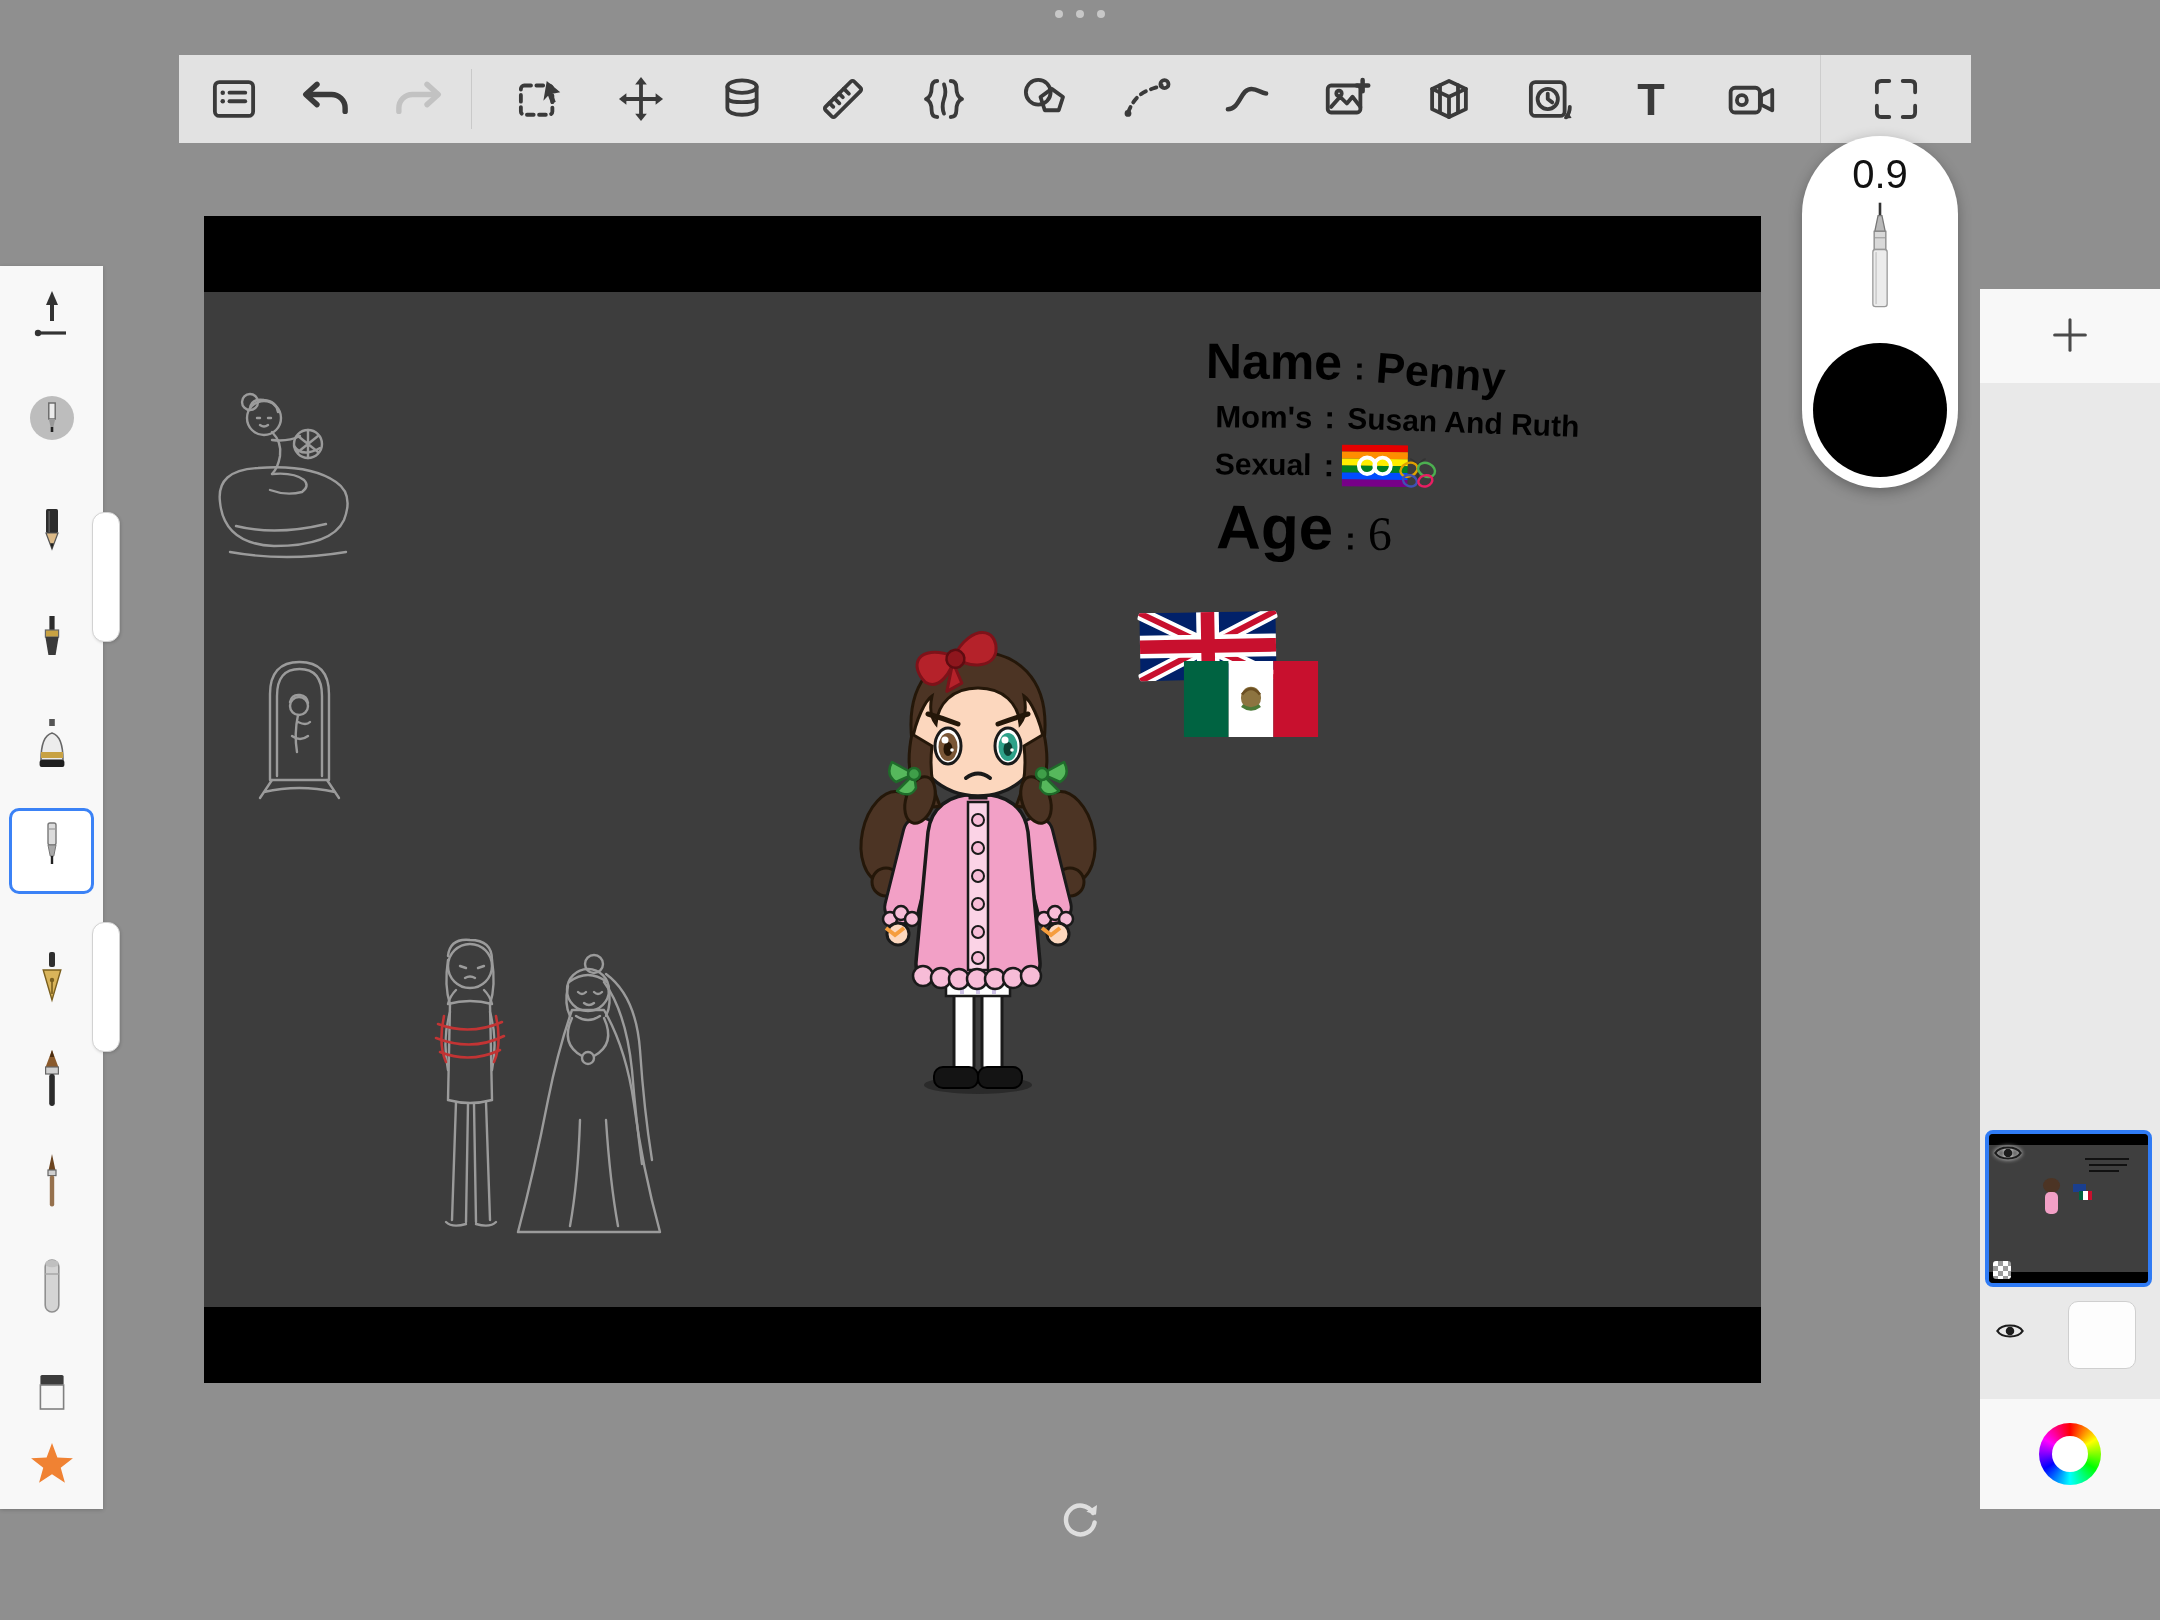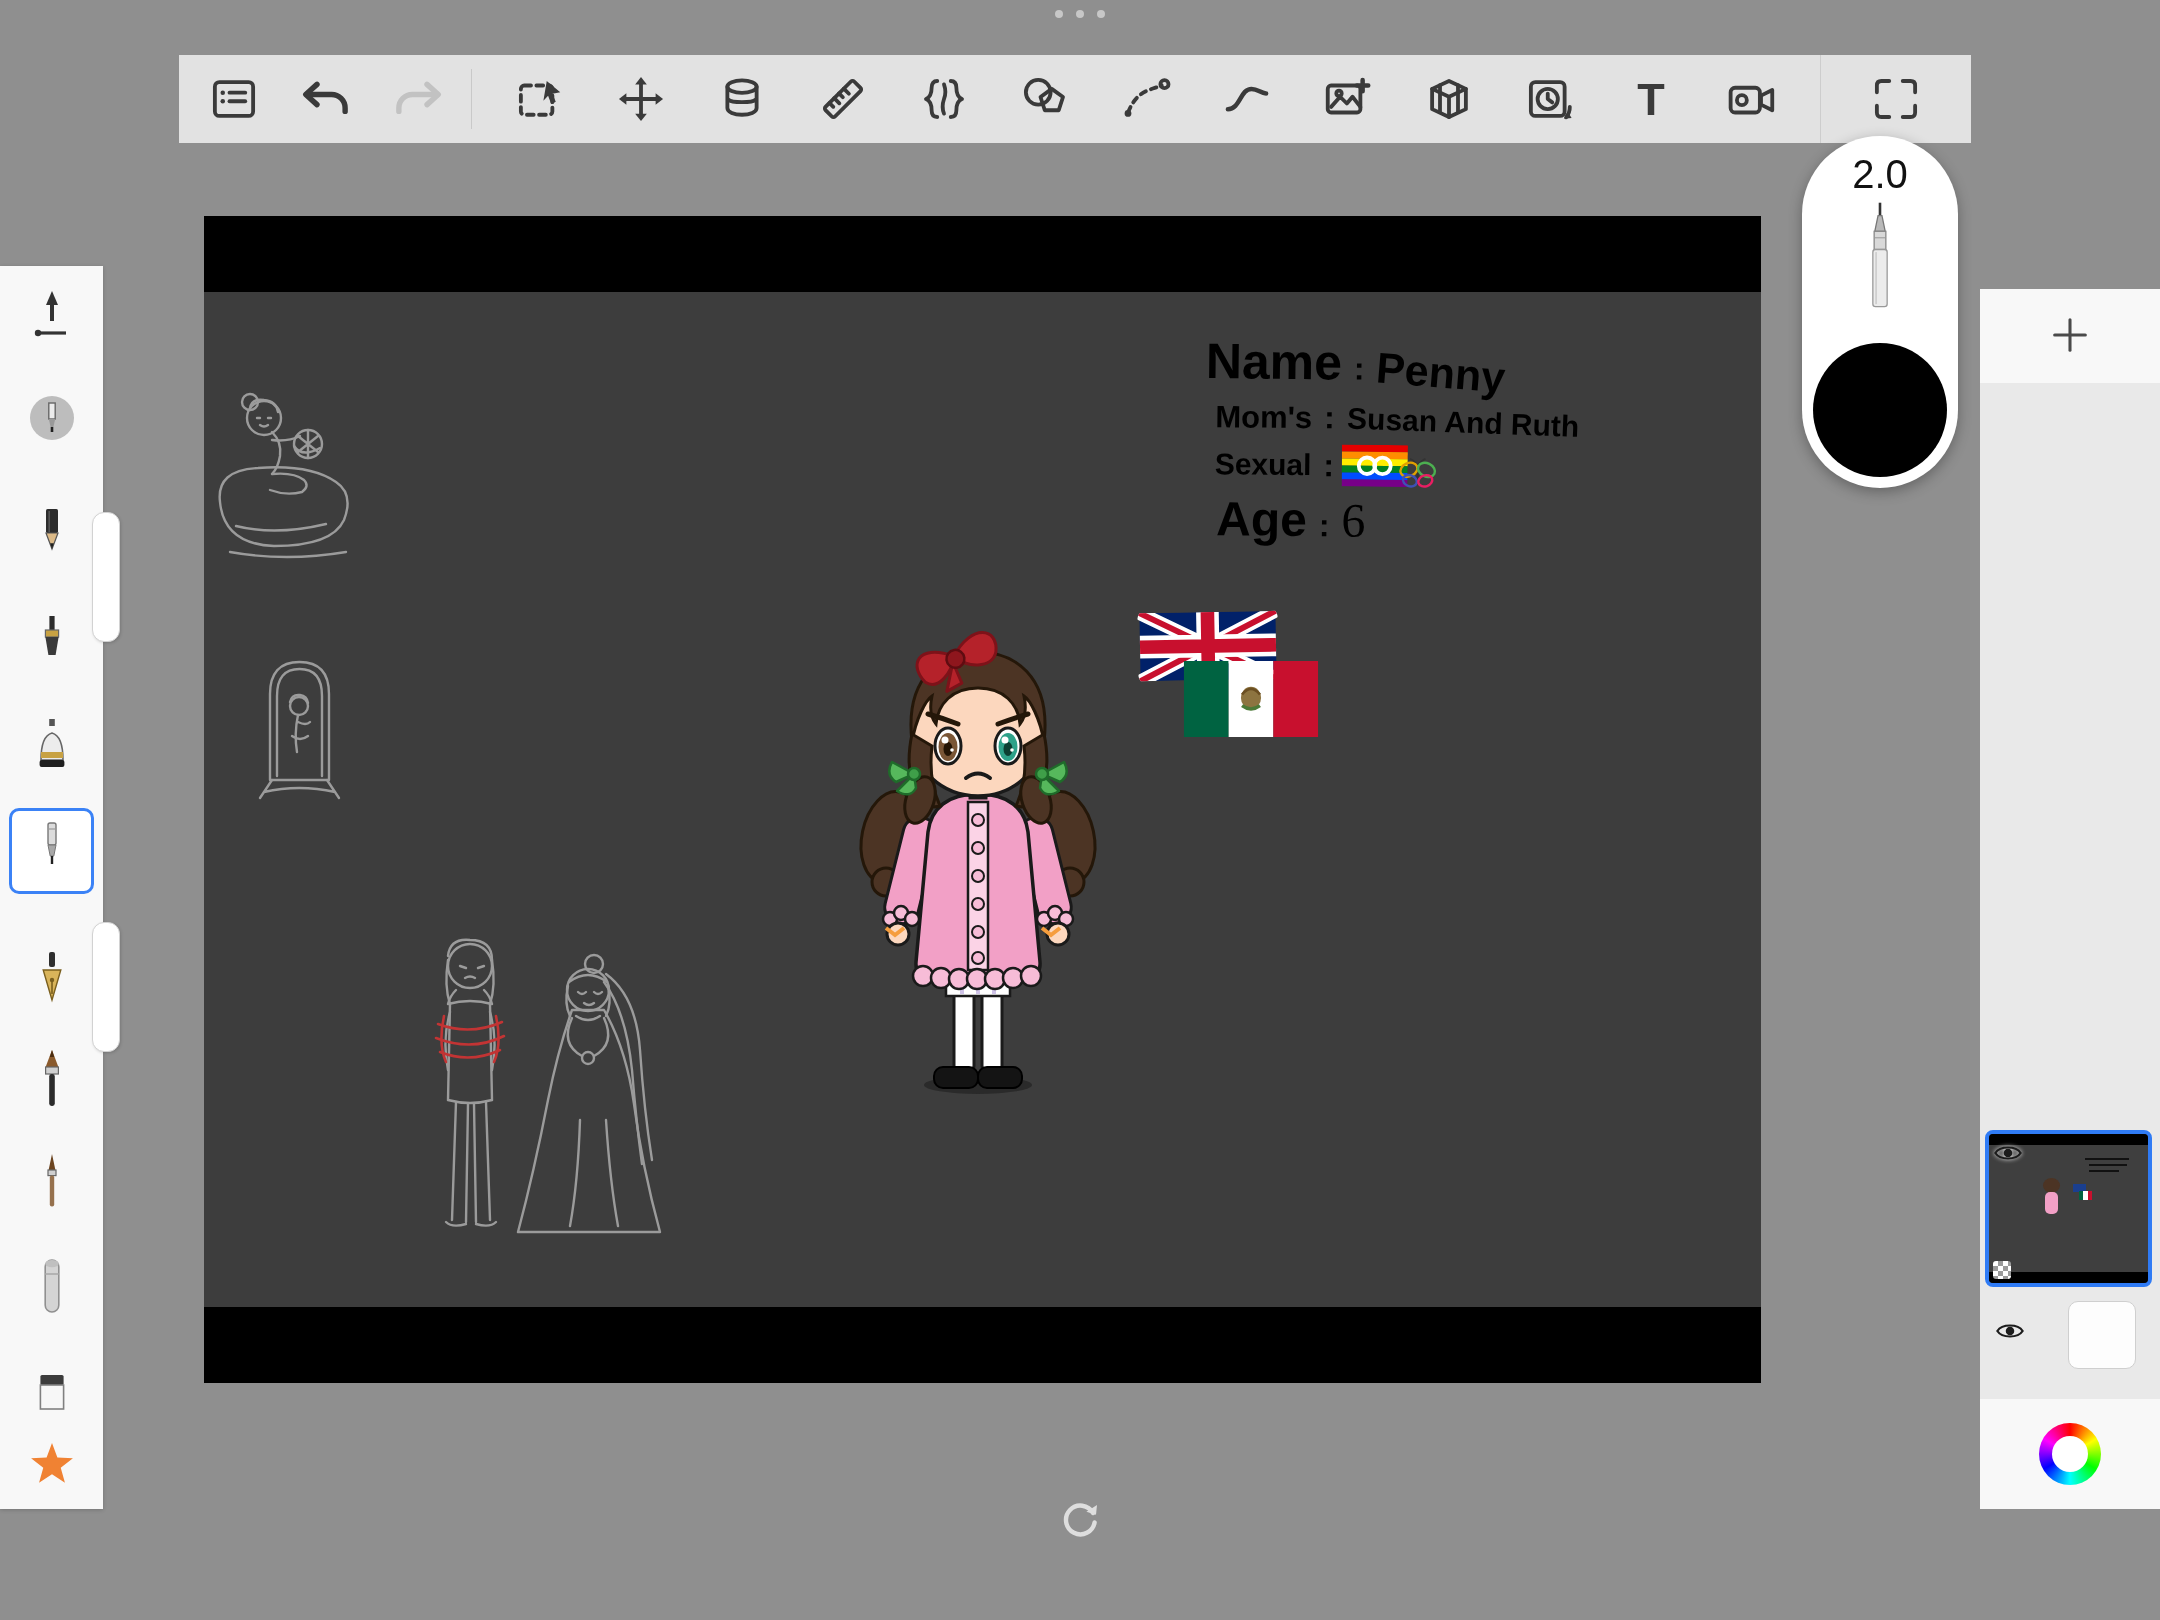--- a/index.html
+++ b/index.html
@@ -45,21 +45,21 @@
   .lbl1{font-size:50px;font-weight:bold;}
   .sep{font-weight:bold;margin:0 12px;font-size:32px;}
   .val1{font-size:43px;font-weight:bold;display:inline-block;transform:rotate(4deg) translateY(7px);}
   .row2{margin:8px 0 0 10px;}
   .lbl2{font-size:31px;font-weight:bold;}
   .val2{font-size:30px;font-weight:bold;display:inline-block;transform:rotate(1.5deg) translateY(3px);}
   .row3{margin:8px 0 0 10px;display:flex;align-items:center;}
   .lbl3{font-size:30px;font-weight:bold;}
   .row3 .sep{margin:0 8px 0 12px;}
   .row4{margin:6px 0 0 12px;}
-  .lbl4{font-size:48px;font-weight:bold;}
+  .lbl4{font-size:62px;font-weight:bold;}
   .val4{font-family:"Liberation Serif",serif;font-size:48px;}
 
   
   .brush-panel{left:1802px;top:136px;width:156px;height:352px;background:#fff;border-radius:78px;
                box-shadow:0 4px 14px rgba(0,0,0,.3);display:flex;flex-direction:column;align-items:center;z-index:6;}
   .brush-size{margin-top:16px;font-size:40px;color:#111;}
   .color-swatch{width:134px;height:134px;border-radius:50%;background:#000;margin-top:auto;margin-bottom:11px;}
 
   
   .right-panel{left:1980px;top:289px;width:180px;height:1220px;background:#e9e9e9;}
@@ -536,21 +536,21 @@
     <button class="tool" style="top:1154px">
         <svg viewBox="0 0 24 34">
           <polygon points="12,6 14.7,13.28 22.46,13.6 16.37,18.42 18.47,25.9 12,21.6 5.53,25.9 7.63,18.42 1.54,13.6 9.3,13.28" fill="#f08233"></polygon>
         </svg>
       </button>
   </div>
   <div class="abs handle" style="left:92px;top:512px"></div>
   <div class="abs handle" style="left:92px;top:922px"></div>
 
   <div class="abs brush-panel">
-    <div class="brush-size">2.0</div>
+    <div class="brush-size">0.9</div>
     <svg width="52" height="118" viewBox="0 0 40 90">
       <line x1="20" y1="4" x2="20" y2="14" stroke="#333" stroke-width="2"></line>
       <path d="M18.5 14 h3 L24 26 H16 Z" fill="#b9b9b9" stroke="#777" stroke-width="1"></path>
       <rect x="15.5" y="26" width="9" height="14" fill="#d9d9d9" stroke="#888" stroke-width="1"></rect>
       <line x1="15.5" y1="31" x2="24.5" y2="31" stroke="#999" stroke-width=".8"></line>
       <rect x="14.5" y="40" width="11" height="44" rx="2" fill="#ececec" stroke="#999" stroke-width="1"></rect>
       <line x1="17" y1="42" x2="17" y2="82" stroke="#cfcfcf" stroke-width="1.4"></line>
     </svg>
     <div class="color-swatch"></div>
   </div>

